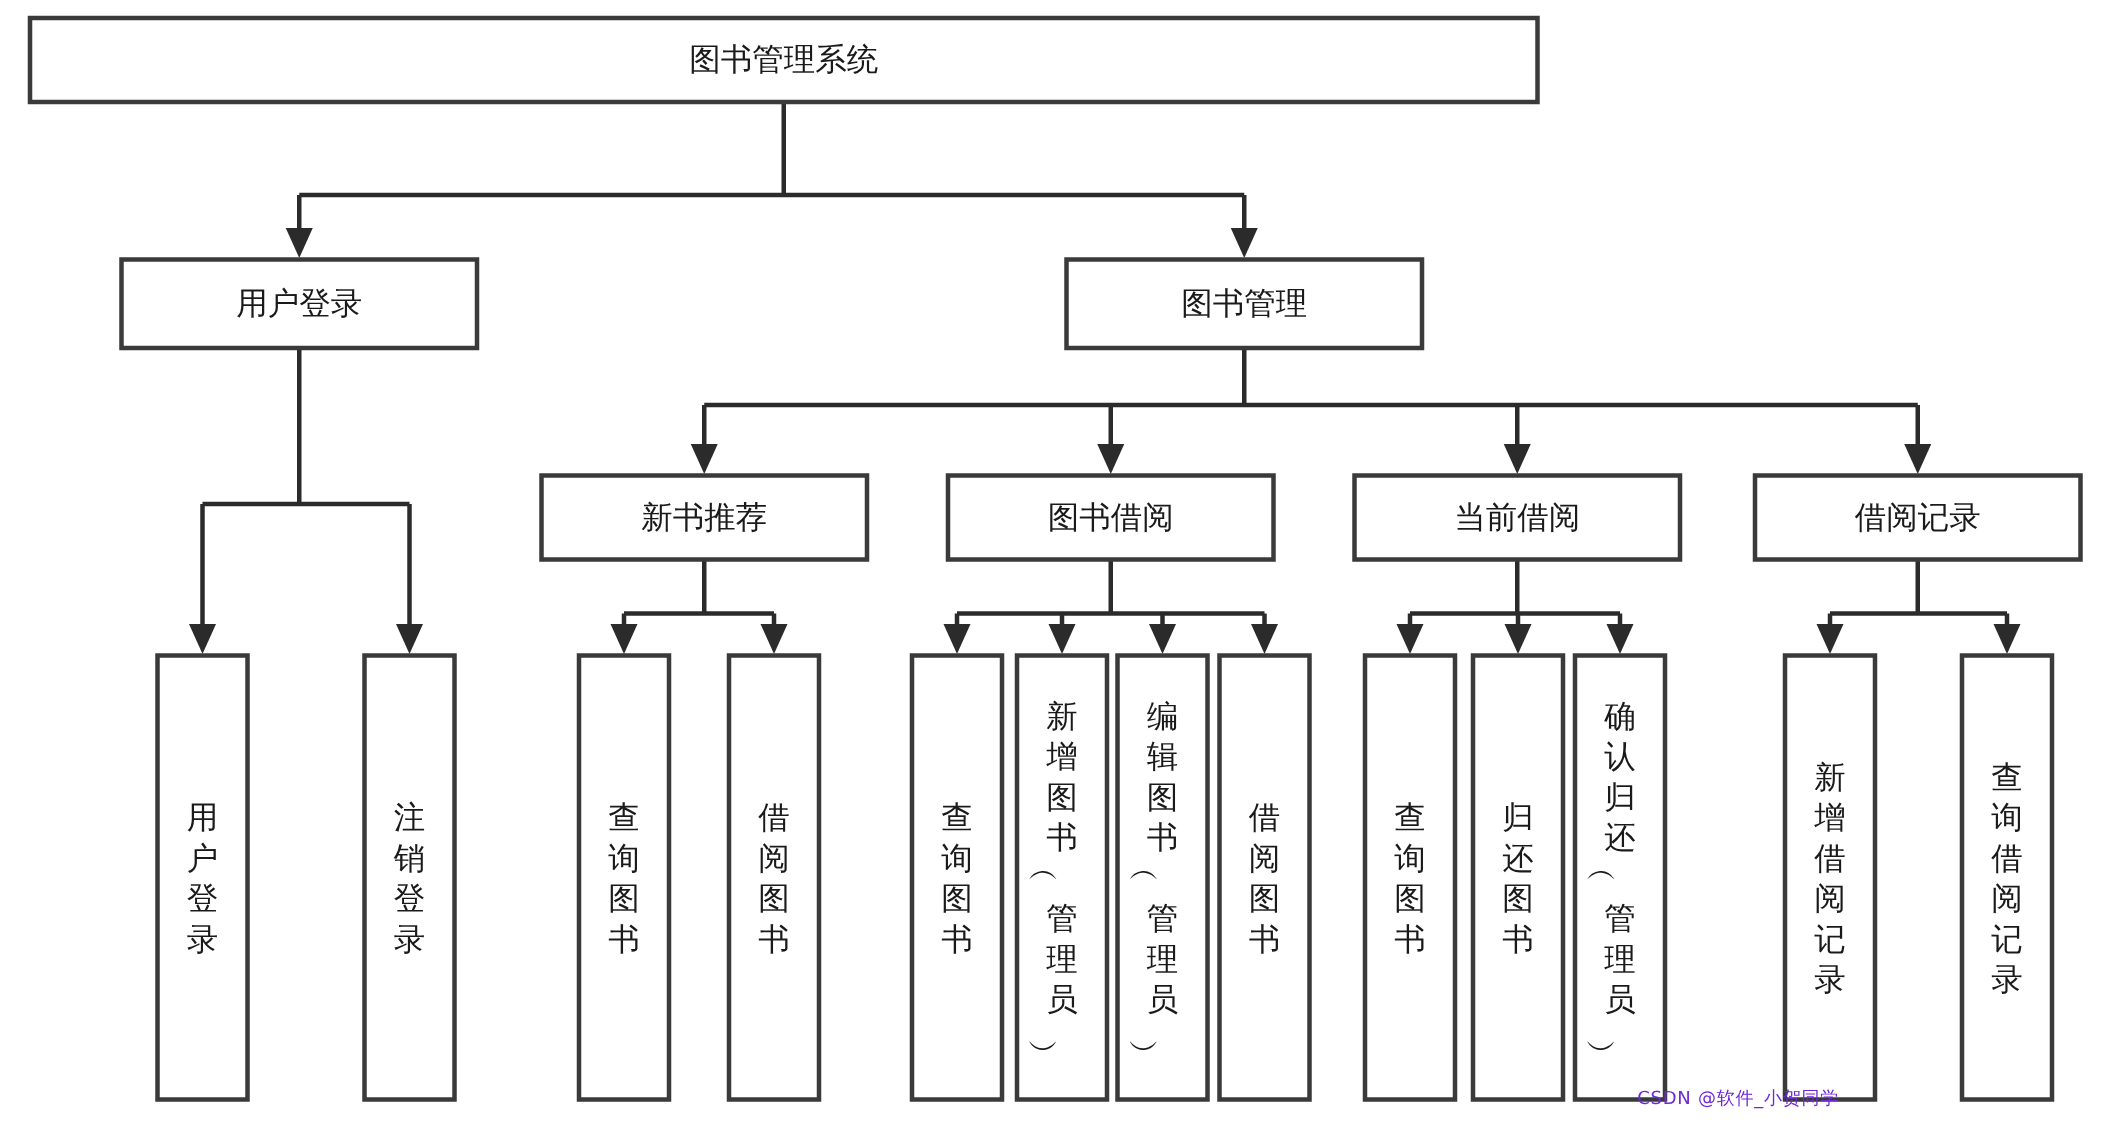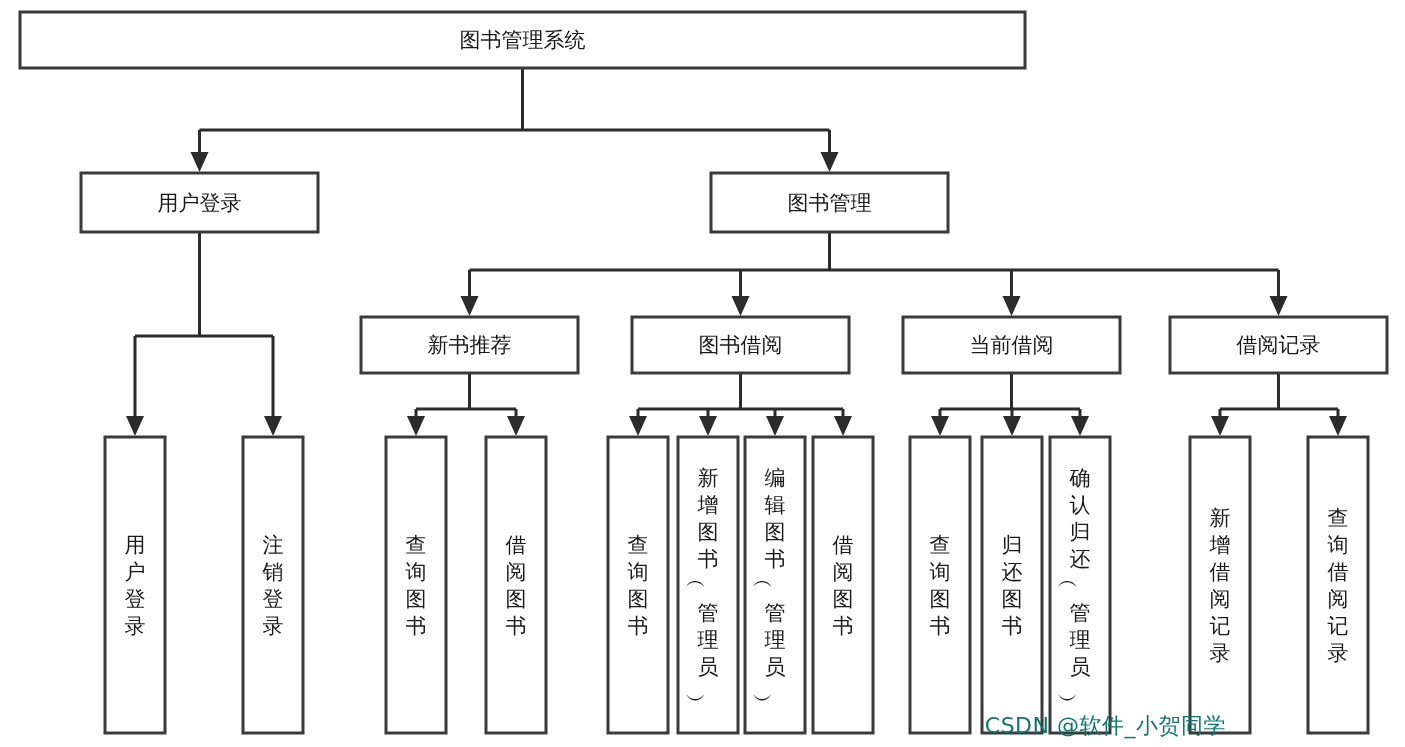--- a/index.html
+++ b/index.html
@@ -51,22 +51,22 @@
   }
   .arrow-head {
     fill: #2b2b2b;
     stroke: none;
   }
   .watermark {
     position: absolute;
     right: 10px;
     bottom: 6px;
     font-family: "DejaVu Sans", "Liberation Sans", sans-serif;
-    font-size: 22px;
-    color: #0f766e;
+    font-size: 12px;
+    color: #6d28d9;
     letter-spacing: 0.5px;
     white-space: nowrap;
     user-select: none;
   }
 </style>
 </head>
 <body>
 
 <div id="diagram-root">
   <svg class="flow" viewBox="0 0 1405 747" xmlns="http://www.w3.org/2000/svg">

